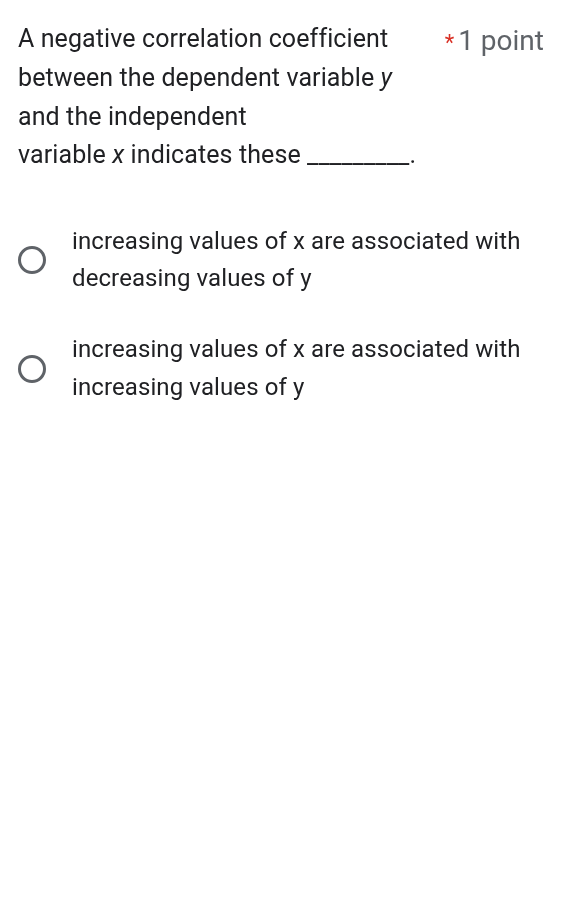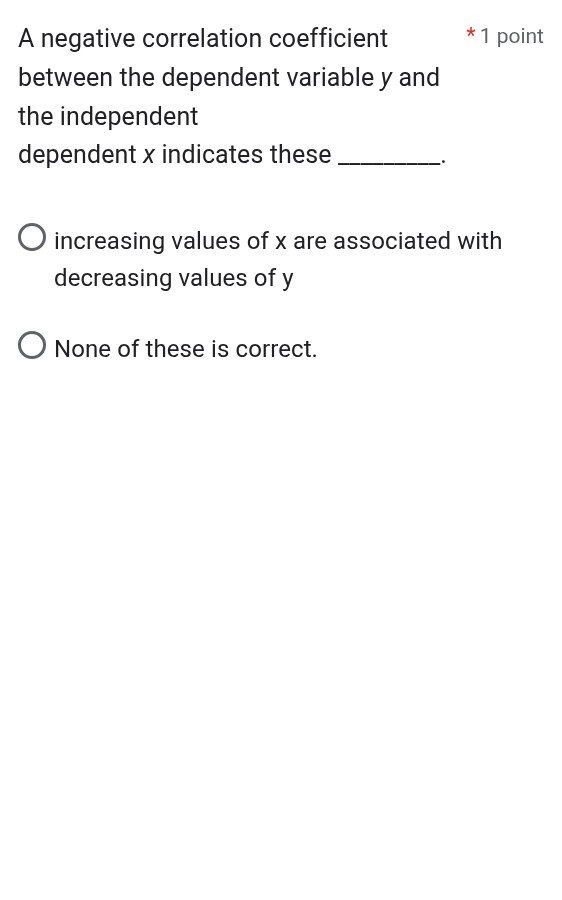--- a/index.html
+++ b/index.html
@@ -39,29 +39,30 @@
       margin-left: 12px;
       padding-top: 4px;
     }
     .required-asterisk {
       color: #d93025;
       font-size: 22px;
       line-height: 1;
     }
     .points-label {
       color: #5f6368;
-      font-size: 21px;
+      font-size: 28px;
       font-weight: 400;
     }
     .options-container {
       margin-top: 48px;
     }
     .option-row {
       display: flex;
-      gap: 8px;
+      align-items: center;
+      gap: 26px;
       margin-bottom: 34px;
       cursor: pointer;
     }
     .option-row:last-child {
       margin-bottom: 0;
     }
     .radio-outer {
       width: 28px;
       height: 28px;
       min-width: 28px;
@@ -78,30 +79,30 @@
       color: #202124;
       letter-spacing: 0.1px;
       font-weight: 400;
     }
   </style>
 </head>
 <body>
 
 <div class="question-header">
   <div class="question-text">
-    <span>A negative correlation coefficient between the dependent variable </span><span class="italic">y</span><span> and the independent</span><br><span>dependent </span><span class="italic">x</span><span> indicates these _________.</span>
+    <span>A negative correlation coefficient between the dependent variable </span><span class="italic">y</span><span> and the independent</span><br><span>variable </span><span class="italic">x</span><span> indicates these _________.</span>
   </div>
   <div class="points-container">
     <span class="required-asterisk">*</span>
     <span class="points-label">1 point</span>
   </div>
 </div>
 
 <div class="options-container">
   <label class="option-row">
     <span class="radio-outer"></span>
     <span class="option-label">increasing values of x are associated with decreasing values of y</span>
   </label>
   <label class="option-row">
     <span class="radio-outer"></span>
-    <span class="option-label">None of these is correct.</span>
+    <span class="option-label">increasing values of x are associated with increasing values of y</span>
   </label>
 </div>
 
 </body></html>

